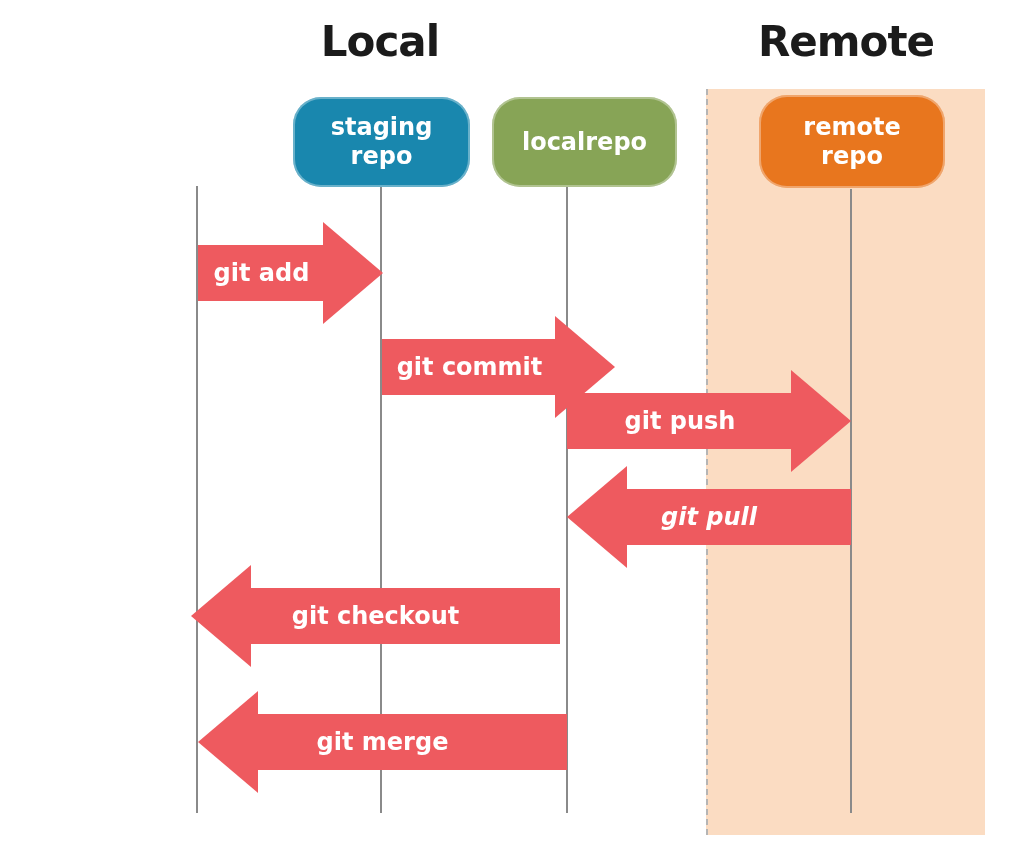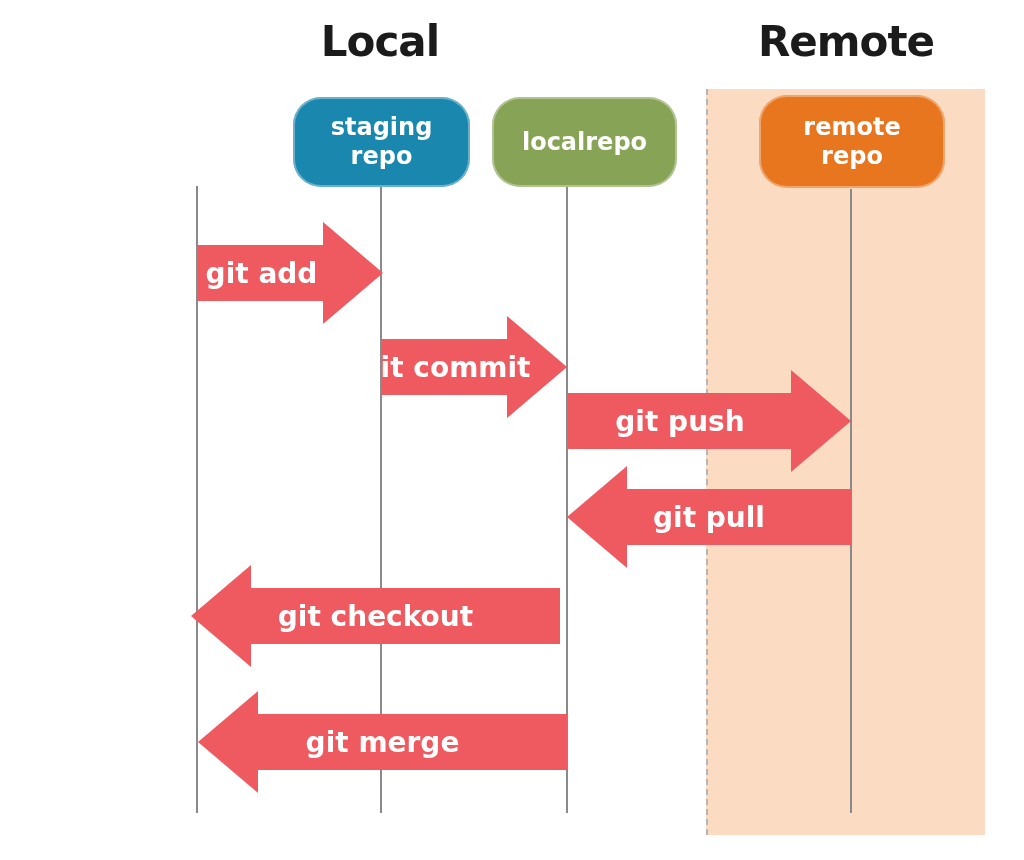--- a/index.html
+++ b/index.html
@@ -94,37 +94,37 @@
     border-bottom: 51px solid transparent;
   }
   .arrow .label {
     position: absolute;
     top: 23px;
     height: 56px;
     display: flex;
     align-items: center;
     justify-content: center;
     color: #ffffff;
-    font-size: 28px;
+    font-size: 24px;
     font-weight: 700;
     white-space: nowrap;
   }
   
   .arrow.right .body  { left: 0; right: 58px; }
   .arrow.right .head  { right: 0; border-left: 60px solid var(--arrow, #EE5A5F); }
   .arrow.right .label { left: 0; right: 58px; }
   
   .arrow.left .body   { left: 58px; right: 0; }
   .arrow.left .head   { left: 0; border-right: 60px solid var(--arrow, #EE5A5F); }
   .arrow.left .label  { left: 0; right: 0; }
 
   .arrow-git-add      { left: 198px; top: 222px; width: 185px; }
-  .arrow-git-commit   { left: 382px; top: 316px; width: 185px; }
+  .arrow-git-commit   { left: 382px; top: 316px; width: 185px; padding-left: 48px; }
   .arrow-git-push     { left: 567px; top: 370px; width: 284px; text-align: center; }
-  .arrow-git-pull     { left: 567px; top: 466px; width: 284px; }
+  .arrow-git-pull     { left: 567px; top: 466px; width: 284px; font-style: italic; }
   .arrow-git-checkout { left: 191px; top: 565px; width: 369px; }
   .arrow-git-merge    { left: 198px; top: 691px; width: 369px; }
 </style>
 </head>
 <body>
 
 <div class="canvas">
 
   <div class="remote-panel"></div>
 

